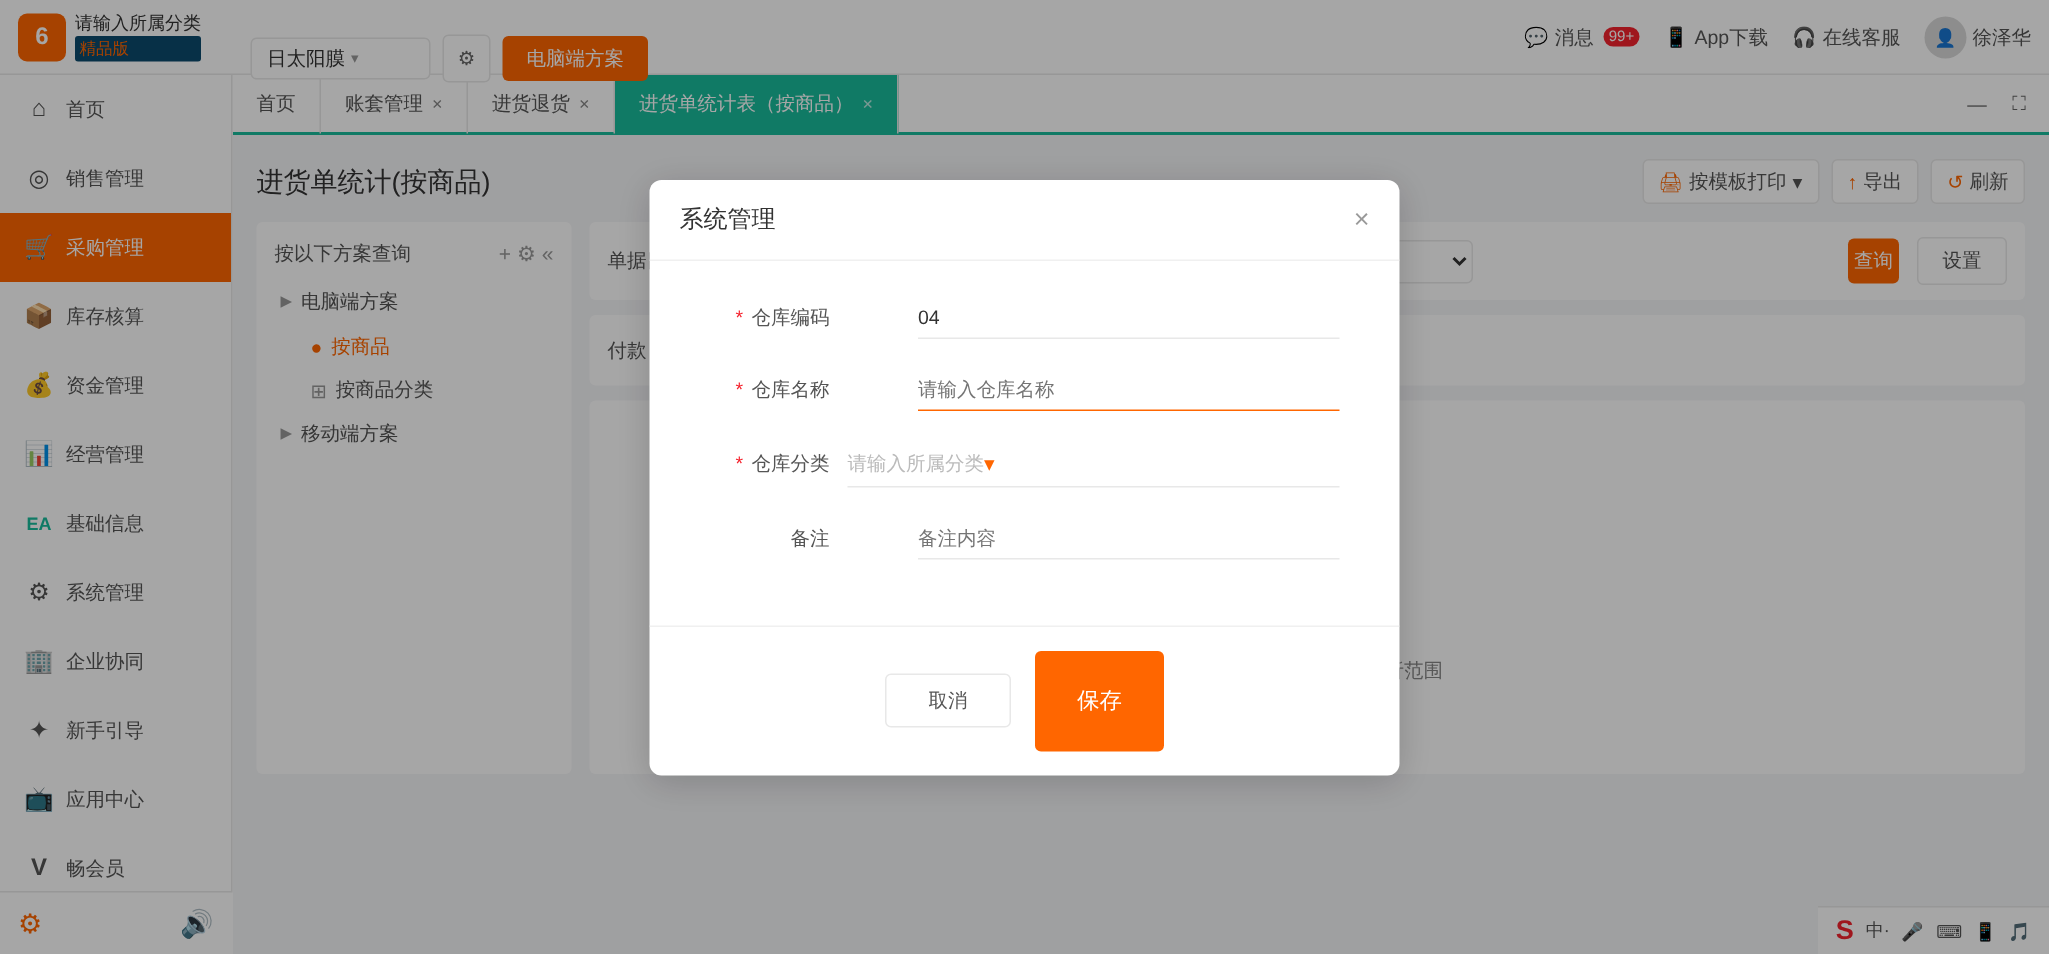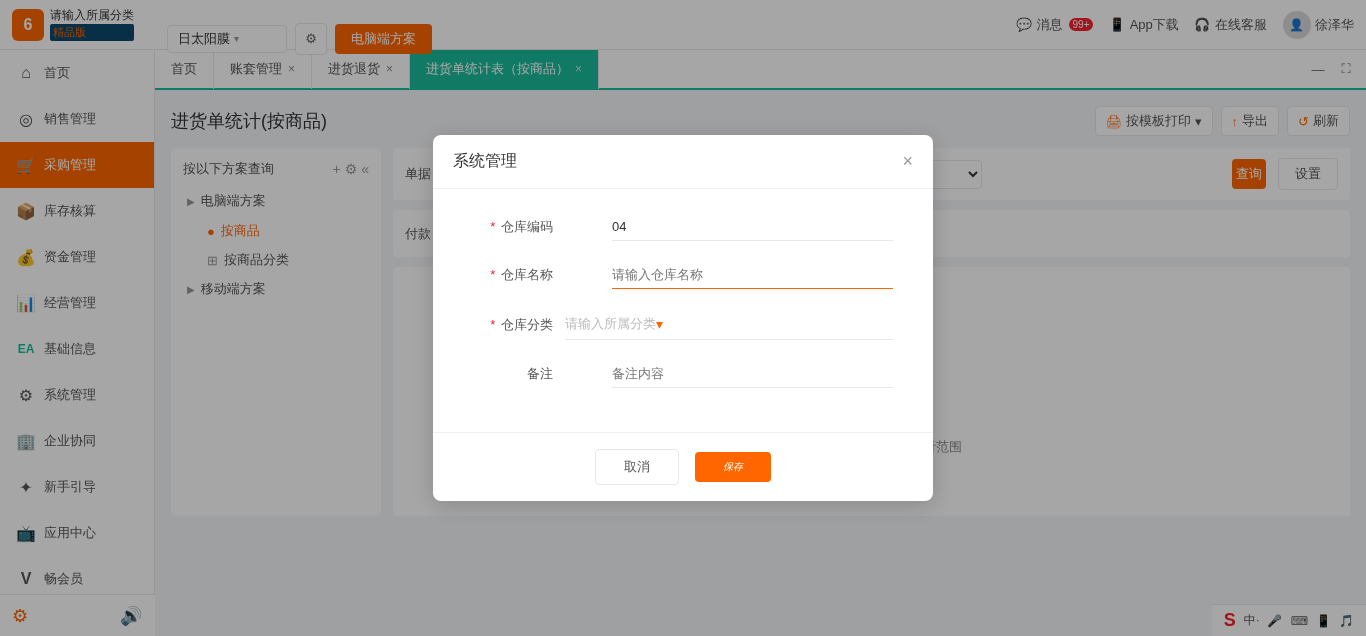--- a/index.html
+++ b/index.html
@@ -236,21 +236,21 @@
     .modal-footer {
       display: flex; align-items: center; justify-content: center; gap: 16px;
       padding: 16px 20px; border-top: 1px solid #f0f0f0;
     }
     .cancel-btn {
       border: 1px solid #e8e8e8; background: #fff; color: #555; border-radius: 4px;
       padding: 8px 28px; cursor: pointer; font-size: 13px;
     }
     .save-btn {
       background: #ff6600; color: #fff; border: none; border-radius: 4px;
-      padding: 8px 28px; cursor: pointer; font-size: 10px; font-style: italic;
+      padding: 24px 28px; cursor: pointer; font-size: 15px;
     }
 
     
     .bottom-bar {
       position: fixed; bottom: 0; left: 0; width: 155px;
       height: 42px; background: #fff; border-top: 1px solid #e8e8e8;
       display: flex; align-items: center; justify-content: space-between; padding: 0 12px;
     }
     .bottom-icon { color: #ff6600; font-size: 18px; cursor: pointer; }
 

